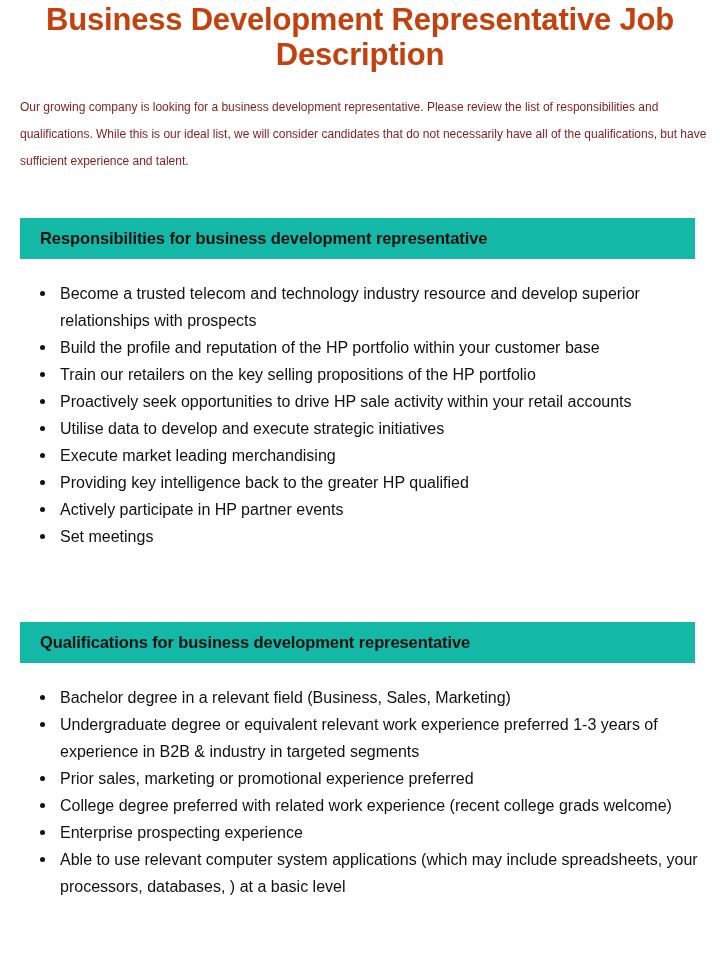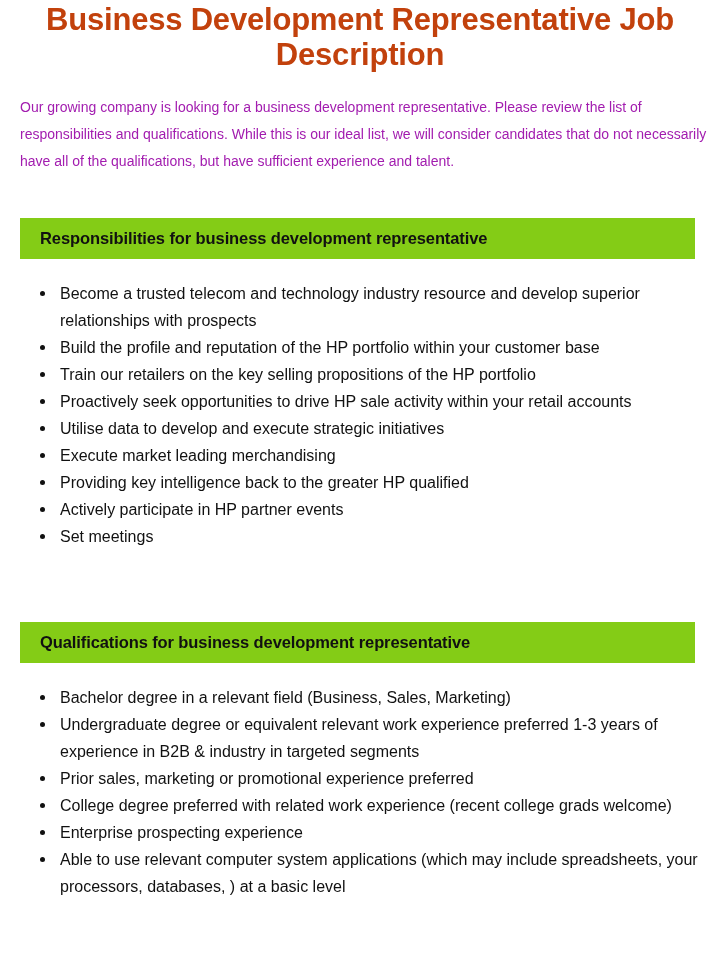--- a/index.html
+++ b/index.html
@@ -13,26 +13,26 @@
     margin: 0;
     position: absolute; top: 2px; left: 0; width: 720px;
     text-align: center;
     font-size: 31px; font-weight: bold; line-height: 35px;
     color: #c2410c;
     letter-spacing: -0.2px;
   }
   .intro {
     position: absolute; top: 94px; left: 20px; width: 690px;
     margin: 0;
-    font-size: 14px; line-height: 27px;
-    color: #a21caf;
+    font-size: 12px; line-height: 27px;
+    color: #7f1d1d;
   }
   .section-header {
     position: absolute; left: 20px; width: 675px; height: 41px;
-    background: #84cc16;
+    background: #14b8a6;
     box-sizing: border-box;
     padding-left: 20px;
     display: flex; align-items: center;
   }
   .section-header h2 {
     margin: 0; font-size: 16.5px; font-weight: bold; color: #111111;
     letter-spacing: -0.1px;
   }
   ul.list {
     position: absolute; left: 20px; width: 680px;

